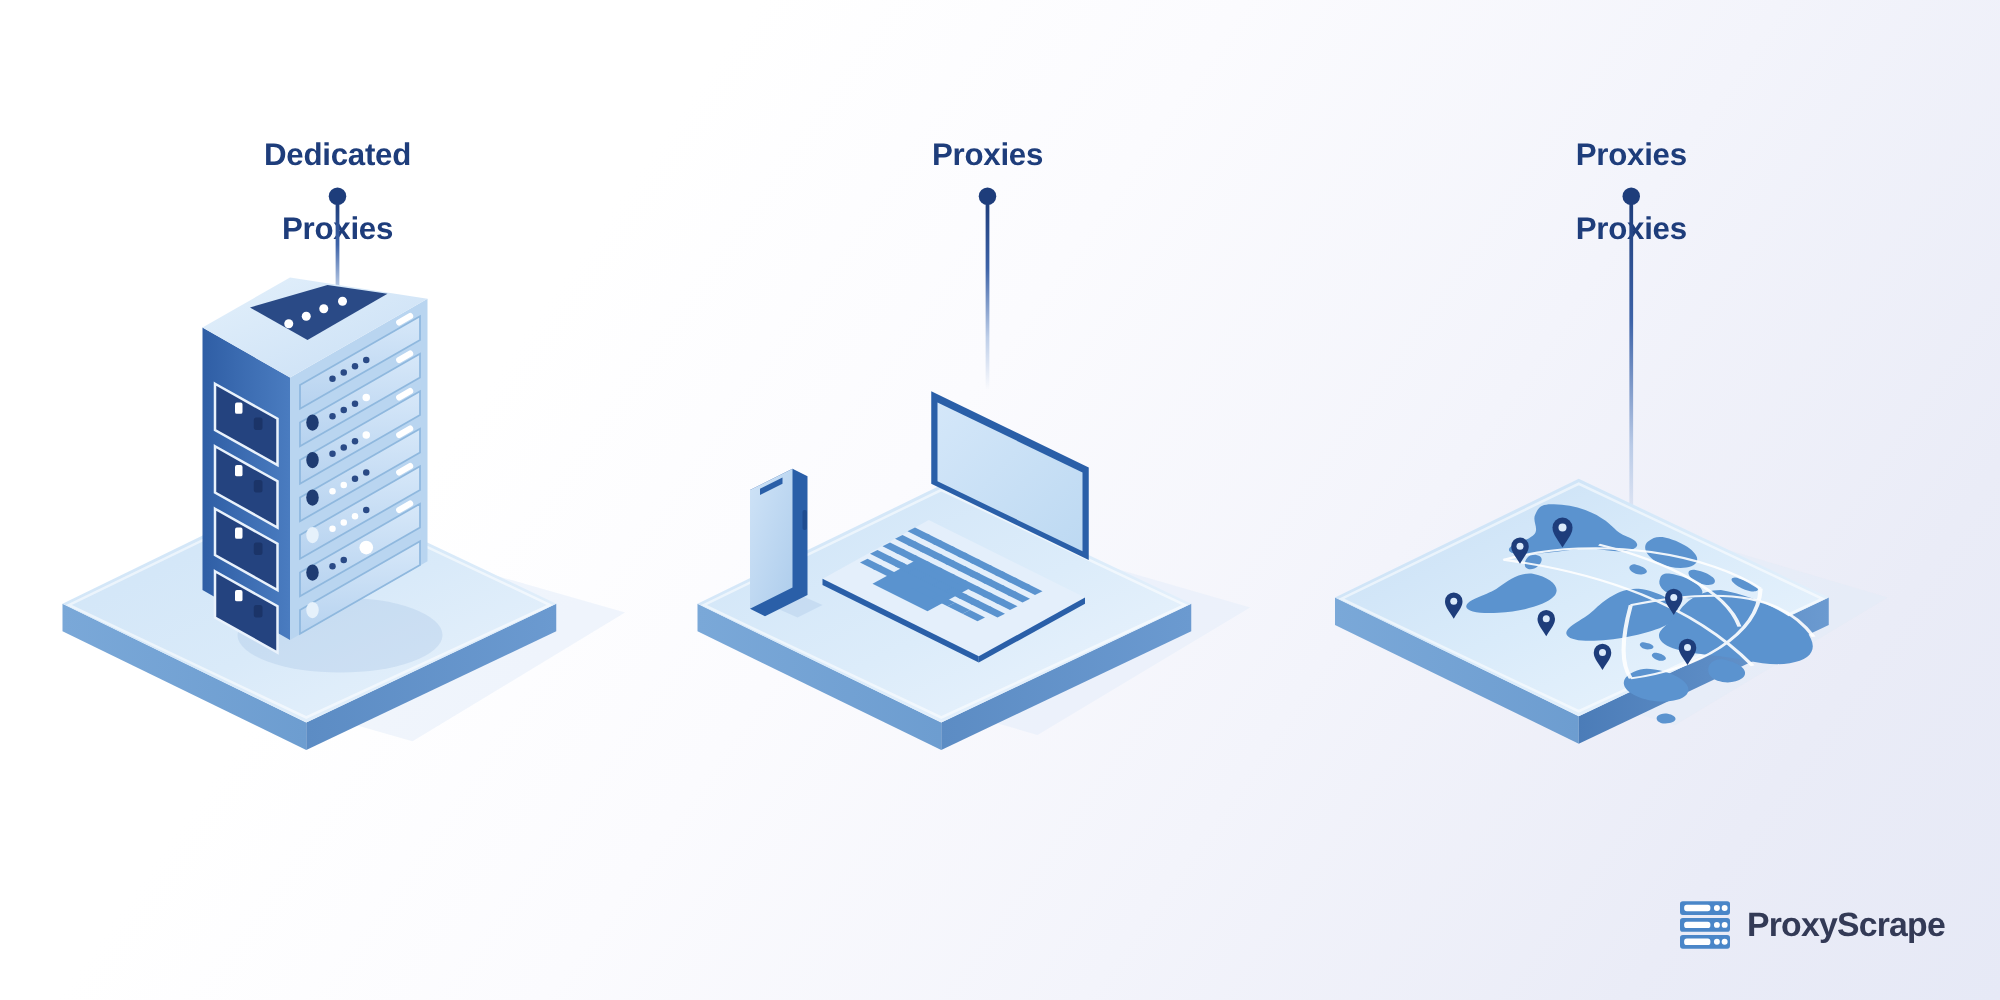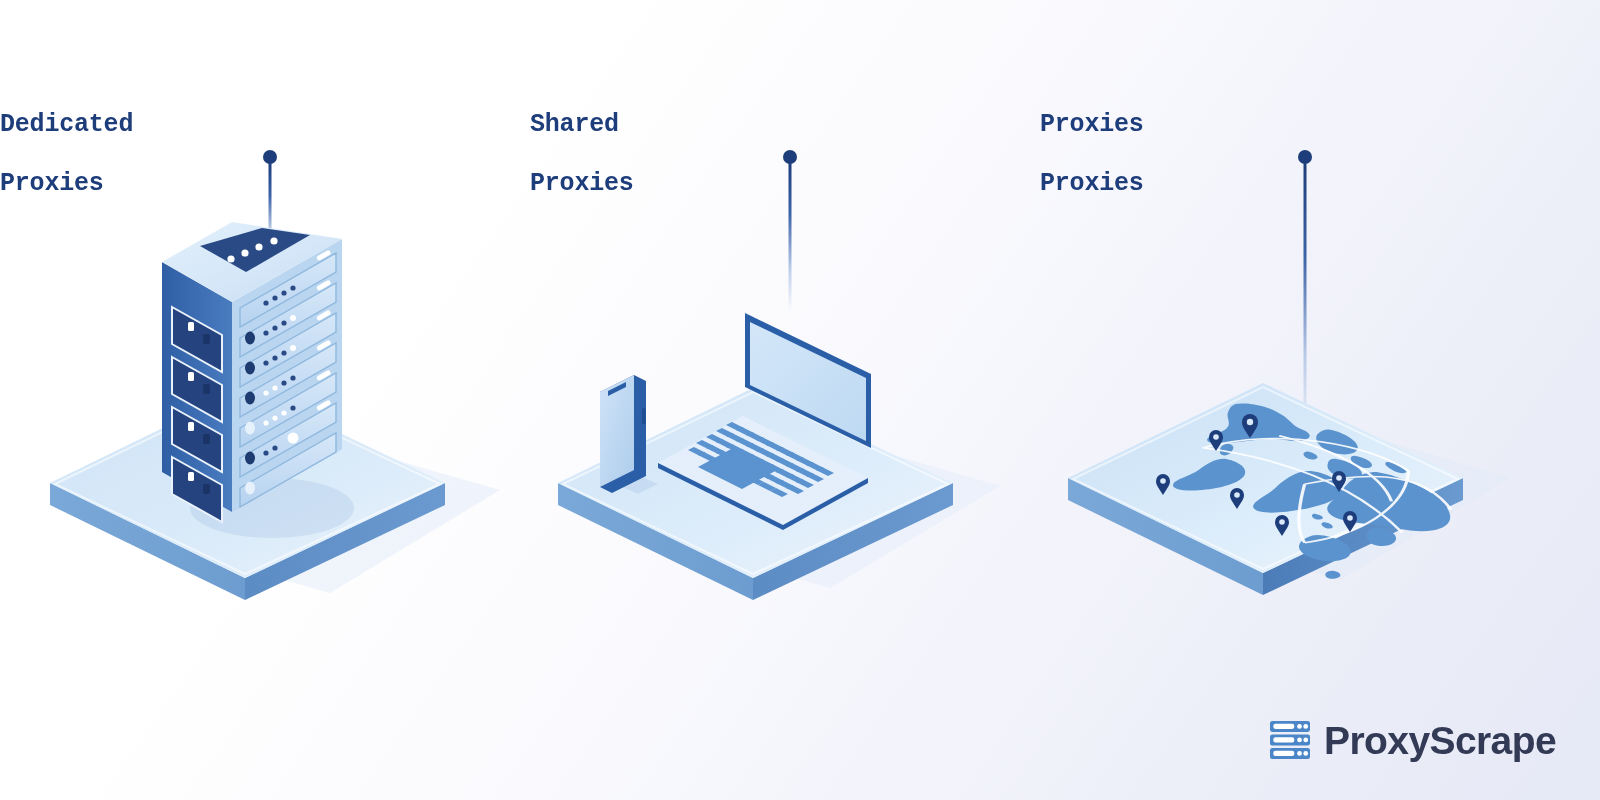--- a/index.html
+++ b/index.html
@@ -32,28 +32,27 @@
   }
   #panel-dedicated { left: 0px;    width: 540px; }
   #panel-shared    { left: 530px;  width: 520px; }
   #panel-public    { left: 1040px; width: 530px; }
 
   
   .title {
     position: absolute;
     top: 80px;
     width: 100%;
-    text-align: left;
+    text-align: center;
     color: #1e3d7b;
     font-size: 25px;
     font-weight: 700;
     line-height: 1.18;
     letter-spacing: -0.2px;
     white-space: pre-line;
-    font-family: Liberation Mono, monospace;
   }
   .title .ln { display: block; }
 
   
   .connector {
     position: absolute;
     top: 150px;
     left: 50%;
     transform: translateX(-50%);
     width: 24px;
@@ -87,21 +86,21 @@
     position: absolute;
     right: 44px;
     bottom: 40px;
     display: flex;
     align-items: center;
     gap: 13px;
   }
   #logo .logo-mark { width: 42px; height: 40px; flex: 0 0 auto; }
   #logo .logo-text {
     color: #333a56;
-    font-size: 39px;
+    font-size: 27px;
     font-weight: 700;
     letter-spacing: -0.6px;
     line-height: 1;
   }
 </style>
 </head>
 <body>
 
 <div id="stage">
 
@@ -264,21 +263,20 @@
             <rect x="203" y="484" width="7" height="10" rx="2" fill="#1b3468"></rect>
           </g>
         </g>
       </g>
     </svg>
   </div>
 
   <div class="panel" id="panel-shared">
 
     <div class="title">
-      <span class="ln">Shared</span>
       <span class="ln">Proxies</span>
     </div>
 
     <div class="connector">
       <div class="dot"></div>
       <div class="stem"></div>
     </div>
 
     <svg class="iso-poly" width="520" height="800" viewBox="0 0 520 800">
       <defs>

